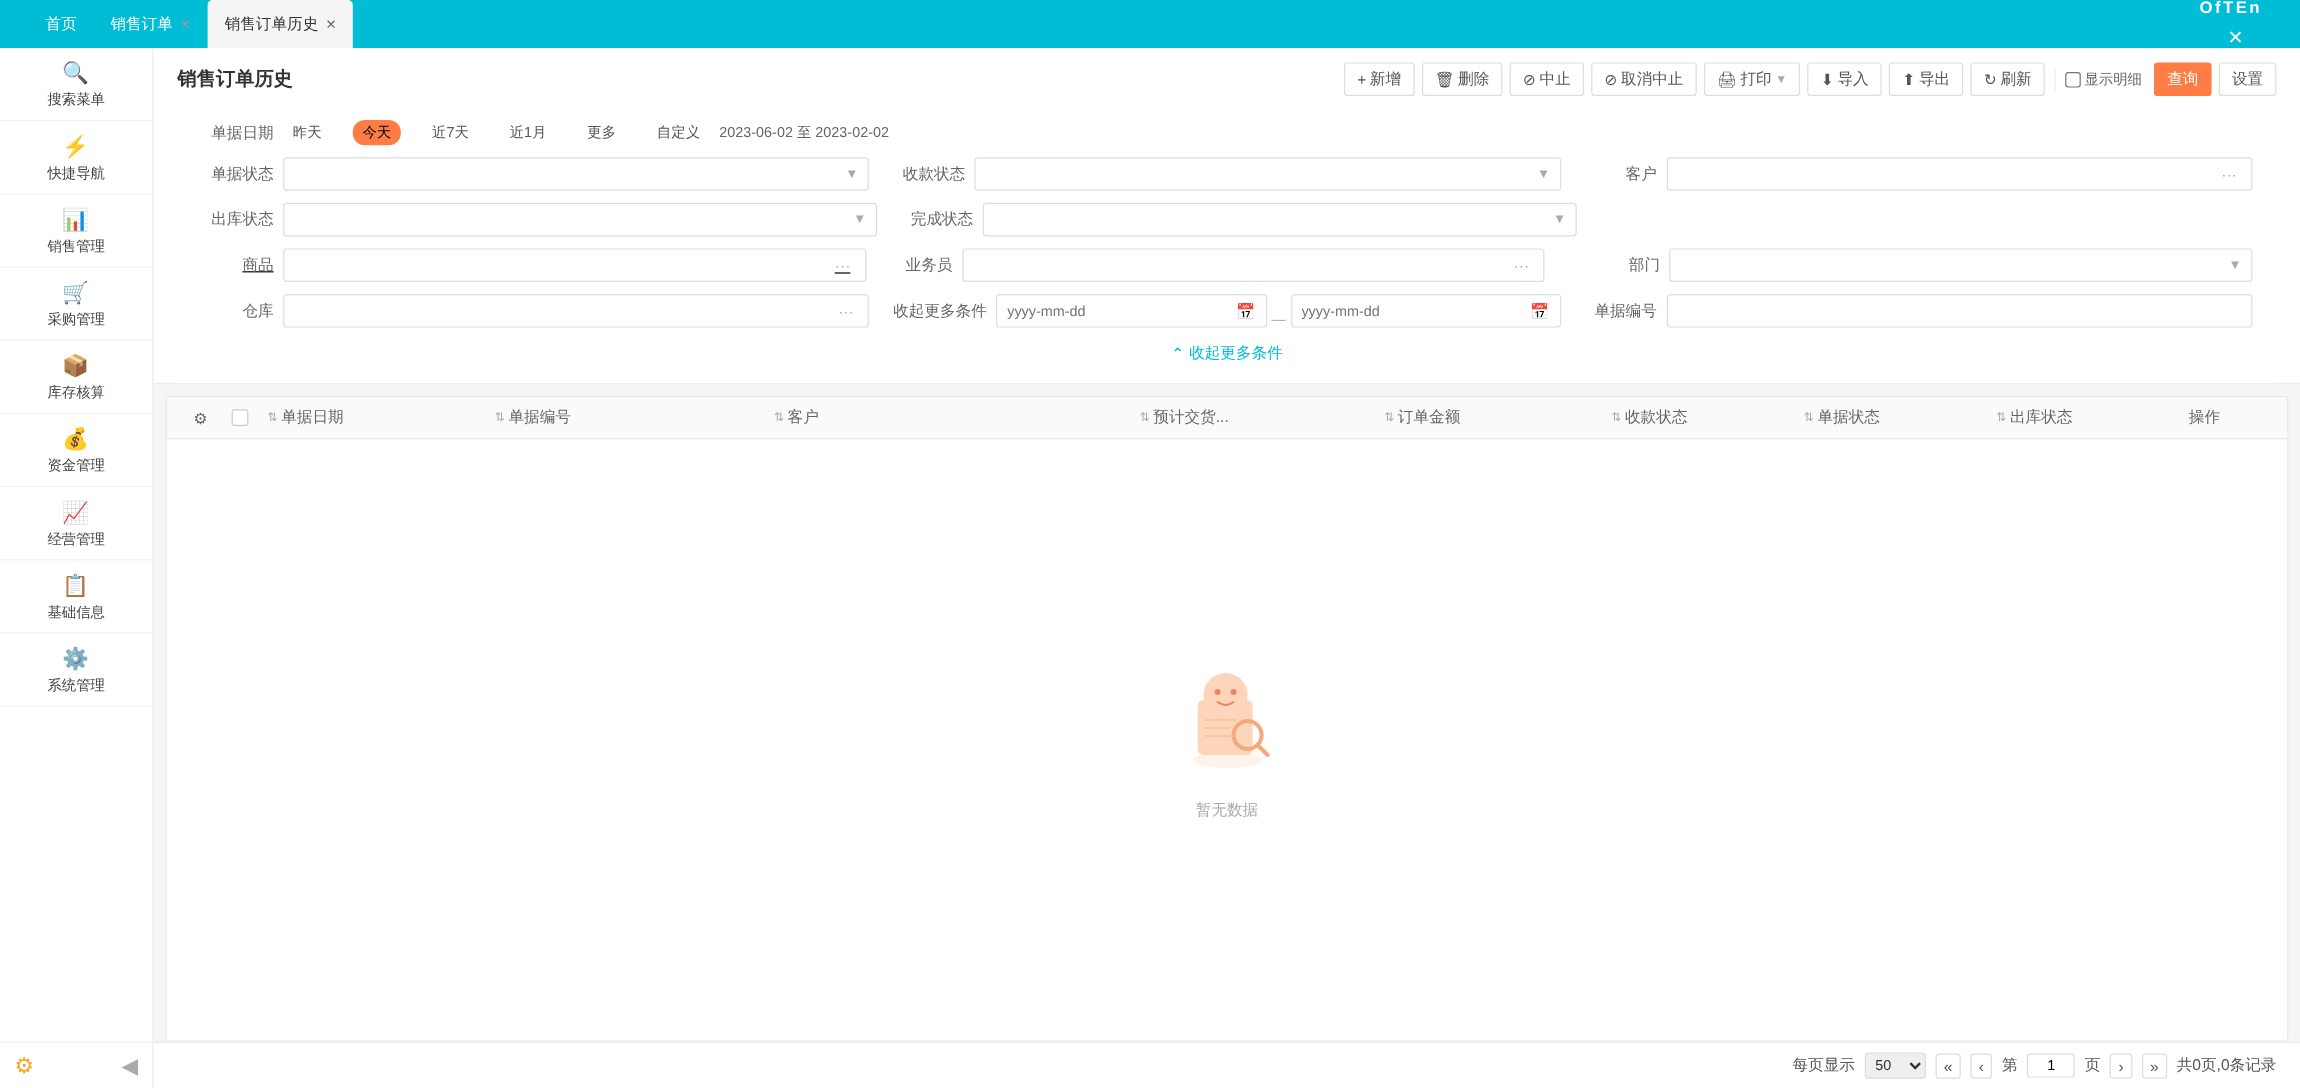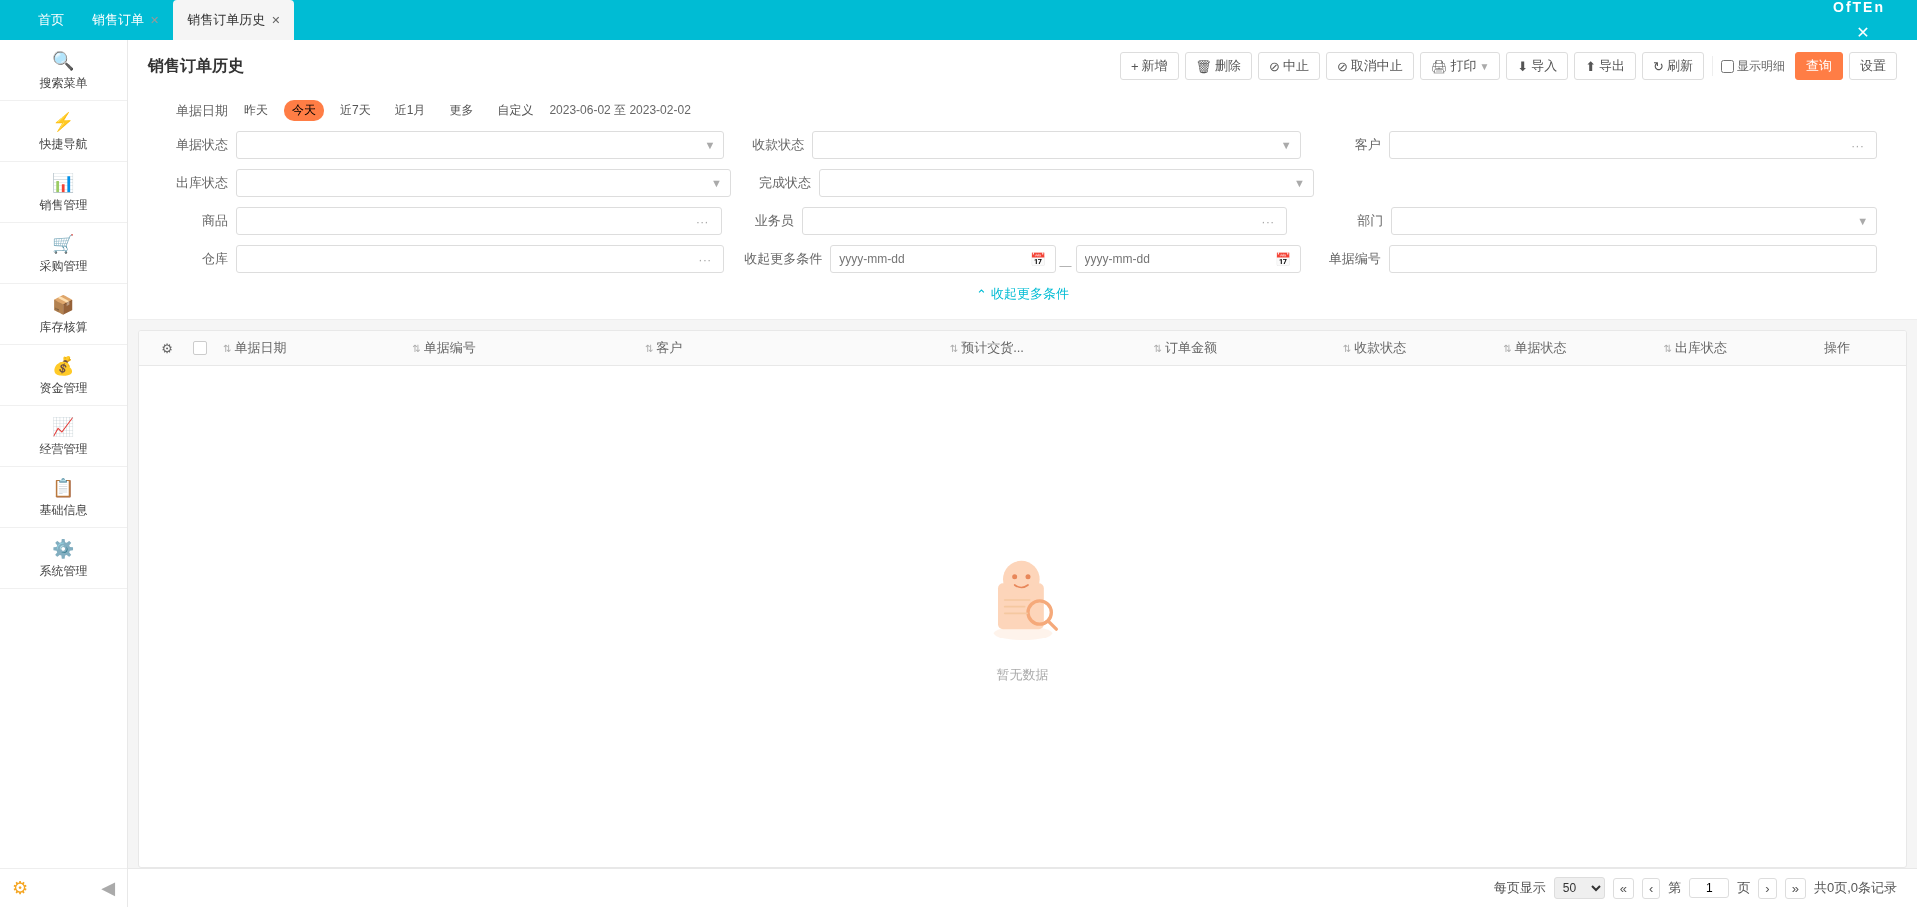--- a/index.html
+++ b/index.html
@@ -187,21 +187,21 @@
     .date-filter-label {
       color: #666;
       white-space: nowrap;
       min-width: 60px;
       text-align: right;
       margin-right: 8px;
     }
     .date-options {
       display: flex;
       align-items: flex-end;
-      gap: 8px;
+      gap: 18px;
     }
     .date-opt {
       padding: 2px 8px;
       border-radius: 3px;
       cursor: pointer;
       font-size: 12px;
       color: #555;
     }
     .date-opt.active {
       background: #ff7d45;
@@ -543,21 +543,21 @@
               <span class="arrow">▼</span>
             </div>
           </div>
           <div class="filter-item" style="flex:1;">
             <span class="filter-label"></span>
             <div style="flex:1;"></div>
           </div>
         </div>
 
         <div class="filter-row">
-          <div class="filter-item" style="flex:1; margin-right:12px;">
+          <div class="filter-item" style="flex:1; margin-right:12px;text-decoration:underline;">
             <span class="filter-label">商品</span>
             <div class="filter-input-wrap">
               <input type="text" placeholder="" style="">
               <span class="filter-dots">···</span>
             </div>
           </div>
           <div class="filter-item" style="flex:1; margin-right:36px;">
             <span class="filter-label">业务员</span>
             <div class="filter-input-wrap">
               <input type="text" placeholder="" style="">

